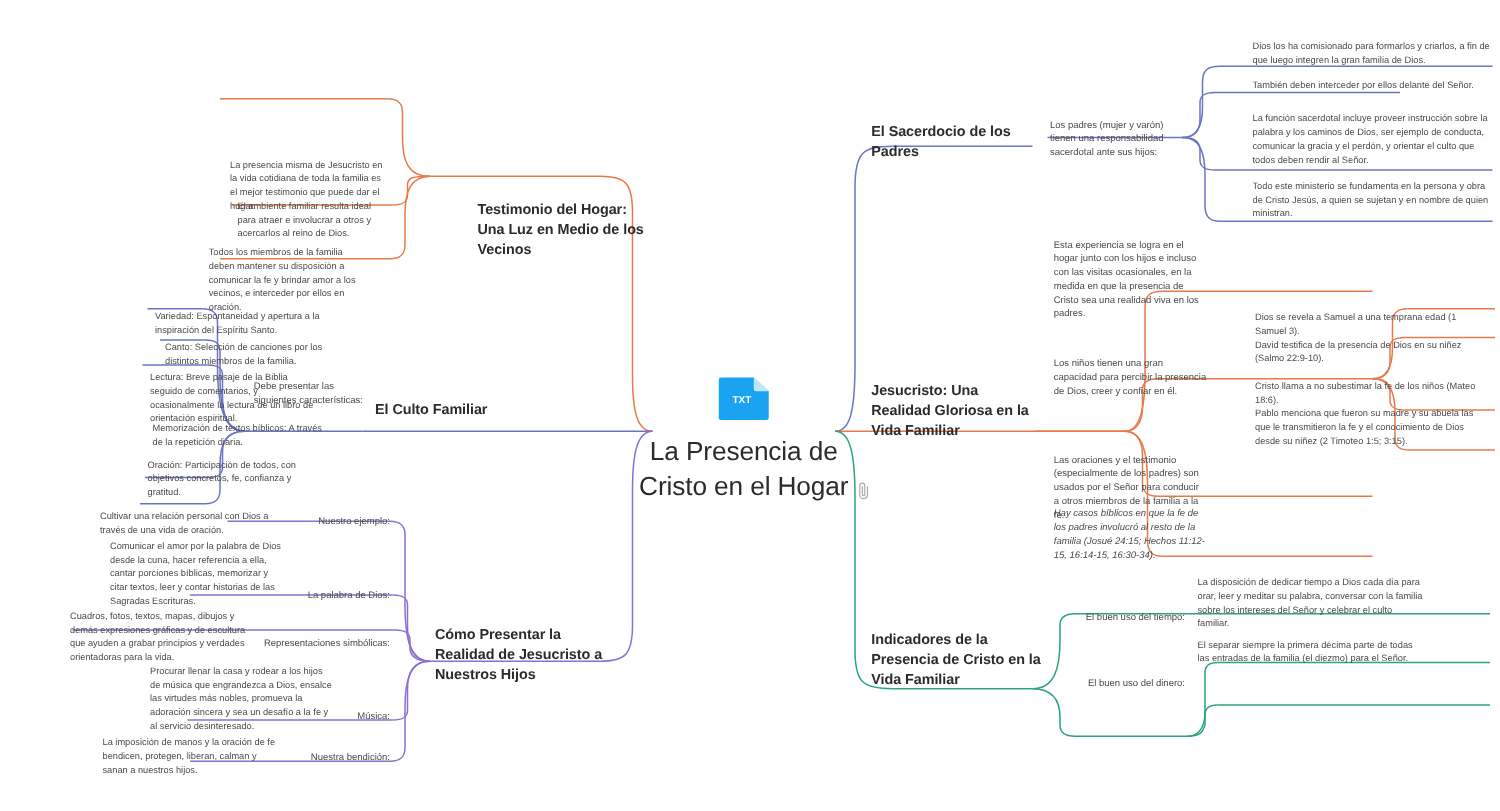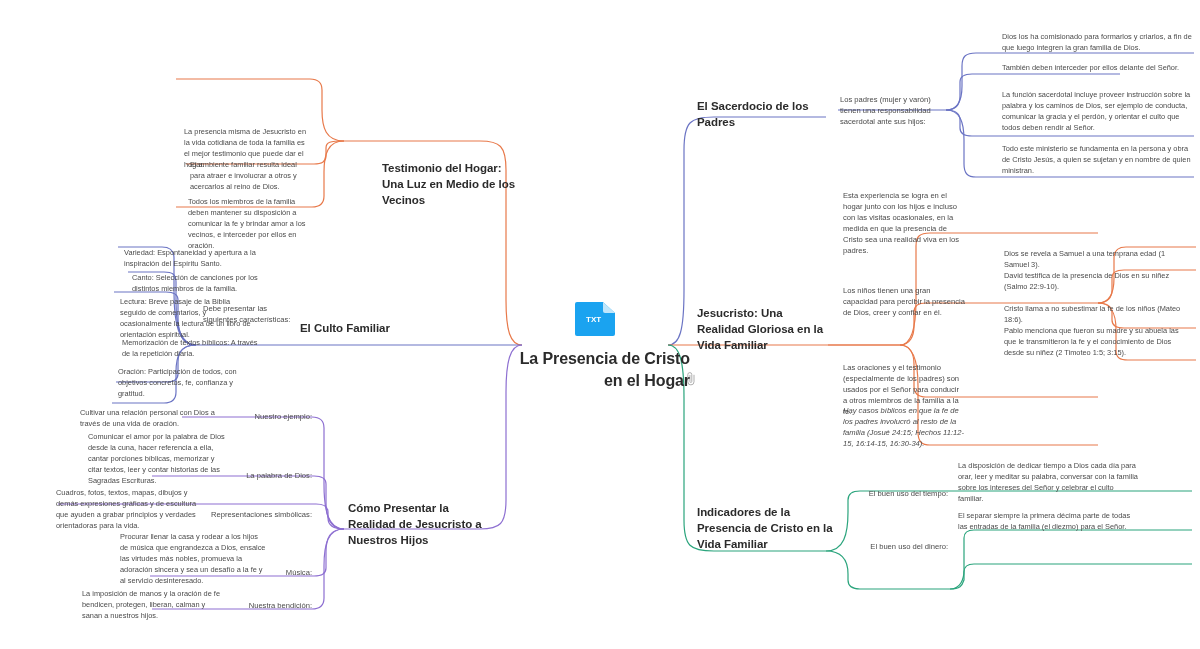--- a/index.html
+++ b/index.html
@@ -16,23 +16,22 @@
 
   .node{position:absolute;box-sizing:border-box;}
 
   
   .center-wrap{
     position:absolute;left:500px;top:300px;width:190px;
     text-align:center;
   }
   .txt-icon{display:block;margin:0 auto 12px auto;width:44px;height:36px;}
   .center-title{
-    font-size:16px;font-weight:bold;line-height:1.35;color:#2b2b2b;
+    font-size:21px;font-weight:normal;line-height:1.35;color:#2b2b2b;
     letter-spacing:-0.1px;
-    text-align:right;
   }
   .clip{position:absolute;right:-8px;bottom:4px;width:14px;height:16px;opacity:.55;}
 
   
   .main-title{
     font-size:11.5px;font-weight:bold;line-height:1.4;color:#2b2b2b;
     letter-spacing:-0.05px;
   }
   
   .sub-label{
@@ -170,21 +169,21 @@
 
   <div class="node main-title" style="left:697px;top:504px;width:146px;">Indicadores de la Presencia de Cristo en la Vida Familiar</div>
   <div class="node sub-label r-align" style="left:840px;top:488px;width:108px;">El buen uso del tiempo:</div>
   <div class="node sub-label r-align" style="left:840px;top:541px;width:108px;">El buen uso del dinero:</div>
   <div class="node leaf" style="left:958px;top:460px;width:180px;">La disposición de dedicar tiempo a Dios cada día para orar, leer y meditar su palabra, conversar con la familia sobre los intereses del Señor y celebrar el culto familiar.</div>
   <div class="node leaf" style="left:958px;top:510px;width:180px;">El separar siempre la primera décima parte de todas las entradas de la familia (el diezmo) para el Señor.</div>
 
   <div class="node main-title" style="left:352px;top:160px;width:140px;margin-left:30px;">Testimonio del Hogar: Una Luz en Medio de los Vecinos</div>
   <div class="node leaf" style="left:184px;top:126px;width:124px;">La presencia misma de Jesucristo en la vida cotidiana de toda la familia es el mejor testimonio que puede dar el hogar.</div>
   <div class="node leaf" style="left:190px;top:159px;width:120px;">El ambiente familiar resulta ideal para atraer e involucrar a otros y acercarlos al reino de Dios.</div>
-  <div class="node leaf" style="left:188px;top:196px;width:128px;">Todos los miembros de la familia deben mantener su disposición a comunicar la fe y brindar amor a los vecinos, e interceder por ellos en oración.</div>
+  <div class="node leaf" style="left:167px;top:196px;width:128px;">Todos los miembros de la familia deben mantener su disposición a comunicar la fe y brindar amor a los vecinos, e interceder por ellos en oración.</div>
 
   <div class="node main-title" style="left:300px;top:320px;width:112px;">El Culto Familiar</div>
   <div class="node sub-label" style="left:203px;top:303px;width:92px;">Debe presentar las siguientes características:</div>
   <div class="node leaf" style="left:124px;top:247px;width:134px;">Variedad: Espontaneidad y apertura a la inspiración del Espíritu Santo.</div>
   <div class="node leaf" style="left:132px;top:272px;width:128px;">Canto: Selección de canciones por los distintos miembros de la familia.</div>
   <div class="node leaf" style="left:120px;top:296px;width:136px;">Lectura: Breve pasaje de la Biblia seguido de comentarios, y ocasionalmente la lectura de un libro de orientación espiritual.</div>
   <div class="node leaf" style="left:122px;top:337px;width:136px;">Memorización de textos bíblicos: A través de la repetición diaria.</div>
   <div class="node leaf" style="left:118px;top:366px;width:136px;">Oración: Participación de todos, con objetivos concretos, fe, confianza y gratitud.</div>
 
   <div class="node main-title" style="left:348px;top:500px;width:142px;">Cómo Presentar la Realidad de Jesucristo a Nuestros Hijos</div>

